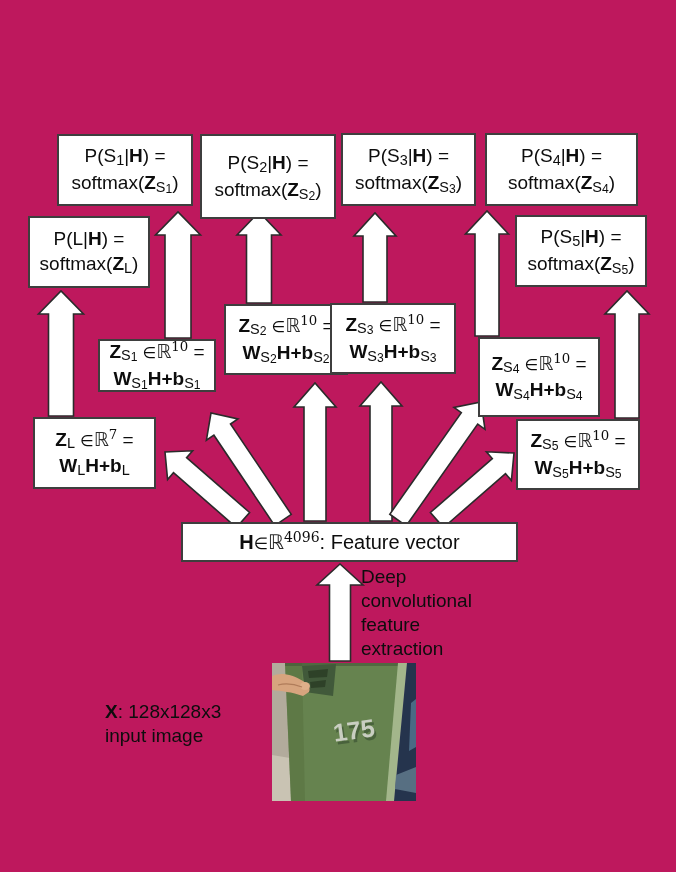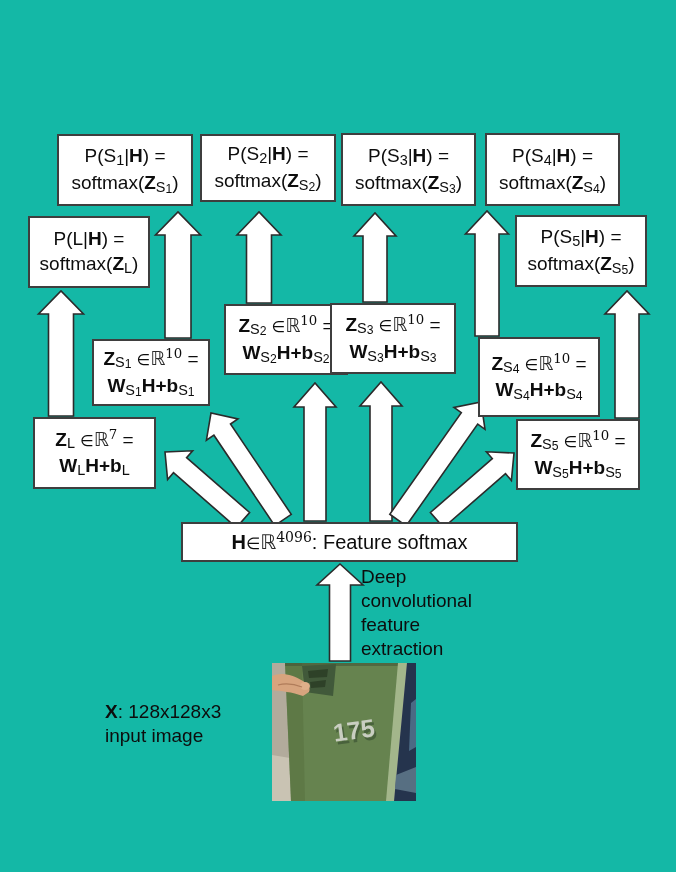--- a/index.html
+++ b/index.html
@@ -1,17 +1,17 @@
 <!DOCTYPE html>
 <html><head>
 <meta charset="utf-8">
 <style>
   html,body{margin:0;padding:0;background:#ffffff;}
   #canvas{
-    position:relative;width:676px;height:872px;background:#14b8a6;overflow:hidden;
+    position:relative;width:676px;height:872px;background:#be185d;overflow:hidden;
     font-family:"Liberation Sans","DejaVu Sans",sans-serif;color:#0d0d0d;
   }
   #arrow-layer{position:absolute;left:0;top:0;z-index:1;}
   .bx{
     position:absolute;z-index:2;box-sizing:border-box;background:#ffffff;
     border:2px solid #3e3e3e;display:flex;flex-direction:column;
     align-items:center;justify-content:center;text-align:center;
     font-size:19px;line-height:1.34;
   }
   .lbl{
@@ -46,42 +46,42 @@
       <polygon points="392,521 392,406 402,406 381,382 360,406 370,406 370,521" fill="#ffffff" stroke="#2b2b2b" stroke-width="1.6"></polygon>
       <polygon points="406.2,525.8 477.7,424.1 485,429.3 481,402 454,407.4 461.3,412.6 389.8,514.2" fill="#ffffff" stroke="#2b2b2b" stroke-width="1.6"></polygon>
       <polygon points="443.6,527.5 505.5,473.7 511.4,480.5 514,453 486.4,451.8 492.3,458.6 430.4,512.5" fill="#ffffff" stroke="#2b2b2b" stroke-width="1.6"></polygon>
       <polygon points="350.5,661 350.5,585 363,585 340,564 317,585 329.5,585 329.5,661" fill="#ffffff" stroke="#2b2b2b" stroke-width="1.6"></polygon>
     </svg>
 
   <div class="bx" style="left:57px;top:134px;width:136px;height:72px">
       <div class="ln"><span>P(S</span><span class="m-s">1</span><span>|</span><span class="m-b">H</span><span>) =</span></div>
       <div class="ln"><span>softmax(</span><span class="m-b">Z</span><span class="m-s">S</span><span class="m-ss">1</span><span>)</span></div>
     </div>
-  <div class="bx" style="left:200px;top:134px;width:136px;height:68px">
+  <div class="bx" style="left:200px;top:134px;width:136px;height:85px">
       <div class="ln"><span>P(S</span><span class="m-s">2</span><span>|</span><span class="m-b">H</span><span>) =</span></div>
       <div class="ln"><span>softmax(</span><span class="m-b">Z</span><span class="m-s">S</span><span class="m-ss">2</span><span>)</span></div>
     </div>
   <div class="bx" style="left:341px;top:133px;width:135px;height:73px">
       <div class="ln"><span>P(S</span><span class="m-s">3</span><span>|</span><span class="m-b">H</span><span>) =</span></div>
       <div class="ln"><span>softmax(</span><span class="m-b">Z</span><span class="m-s">S</span><span class="m-ss">3</span><span>)</span></div>
     </div>
-  <div class="bx" style="left:485px;top:133px;width:135px;height:73px">
+  <div class="bx" style="left:485px;top:133px;width:153px;height:73px">
       <div class="ln"><span>P(S</span><span class="m-s">4</span><span>|</span><span class="m-b">H</span><span>) =</span></div>
       <div class="ln"><span>softmax(</span><span class="m-b">Z</span><span class="m-s">S</span><span class="m-ss">4</span><span>)</span></div>
     </div>
   <div class="bx" style="left:28px;top:216px;width:122px;height:72px">
       <div class="ln"><span>P(L|</span><span class="m-b">H</span><span>) =</span></div>
       <div class="ln"><span>softmax(</span><span class="m-b">Z</span><span class="m-s">L</span><span>)</span></div>
     </div>
   <div class="bx" style="left:515px;top:215px;width:132px;height:72px">
       <div class="ln"><span>P(S</span><span class="m-s">5</span><span>|</span><span class="m-b">H</span><span>) =</span></div>
       <div class="ln"><span>softmax(</span><span class="m-b">Z</span><span class="m-s">S</span><span class="m-ss">5</span><span>)</span></div>
     </div>
 
-  <div class="bx" style="left:92px;top:339px;width:118px;height:67px">
+  <div class="bx" style="left:98px;top:339px;width:118px;height:53px">
       <div class="ln"><span class="m-b">Z</span><span class="m-s">S</span><span class="m-ss">1</span><span> </span><span class="m-e">∈</span><span class="m-r">ℝ</span><span class="m-p">10</span><span> =</span></div>
       <div class="ln"><span class="m-b">W</span><span class="m-s">S</span><span class="m-ss">1</span><span class="m-b">H+b</span><span class="m-s">S</span><span class="m-ss">1</span></div>
     </div>
   <div class="bx" style="left:224px;top:304px;width:124px;height:71px">
       <div class="ln"><span class="m-b">Z</span><span class="m-s">S</span><span class="m-ss">2</span><span> </span><span class="m-e">∈</span><span class="m-r">ℝ</span><span class="m-p">10</span><span> =</span></div>
       <div class="ln"><span class="m-b">W</span><span class="m-s">S</span><span class="m-ss">2</span><span class="m-b">H+b</span><span class="m-s">S</span><span class="m-ss">2</span></div>
     </div>
   <div class="bx" style="left:330px;top:303px;width:126px;height:71px">
       <div class="ln"><span class="m-b">Z</span><span class="m-s">S</span><span class="m-ss">3</span><span> </span><span class="m-e">∈</span><span class="m-r">ℝ</span><span class="m-p">10</span><span> =</span></div>
       <div class="ln"><span class="m-b">W</span><span class="m-s">S</span><span class="m-ss">3</span><span class="m-b">H+b</span><span class="m-s">S</span><span class="m-ss">3</span></div>
@@ -93,21 +93,21 @@
   <div class="bx" style="left:33px;top:417px;width:123px;height:72px">
       <div class="ln"><span class="m-b">Z</span><span class="m-s">L</span><span> </span><span class="m-e">∈</span><span class="m-r">ℝ</span><span class="m-p">7</span><span> =</span></div>
       <div class="ln"><span class="m-b">W</span><span class="m-s">L</span><span class="m-b">H+b</span><span class="m-s">L</span></div>
     </div>
   <div class="bx" style="left:516px;top:419px;width:124px;height:71px">
       <div class="ln"><span class="m-b">Z</span><span class="m-s">S</span><span class="m-ss">5</span><span> </span><span class="m-e">∈</span><span class="m-r">ℝ</span><span class="m-p">10</span><span> =</span></div>
       <div class="ln"><span class="m-b">W</span><span class="m-s">S</span><span class="m-ss">5</span><span class="m-b">H+b</span><span class="m-s">S</span><span class="m-ss">5</span></div>
     </div>
 
   <div class="bx" style="left:181px;top:522px;width:337px;height:40px;font-size:20px">
-      <div class="ln"><span class="m-b">H</span><span class="m-e">∈</span><span class="m-r">ℝ</span><span class="m-p">4096</span><span>: Feature softmax</span></div>
+      <div class="ln"><span class="m-b">H</span><span class="m-e">∈</span><span class="m-r">ℝ</span><span class="m-p">4096</span><span>: Feature vector</span></div>
     </div>
 
   <div class="lbl" style="left:361px;top:565px;width:165px">
       <div class="ln"><span>Deep</span></div>
       <div class="ln"><span>convolutional</span></div>
       <div class="ln"><span>feature</span></div>
       <div class="ln"><span>extraction</span></div>
     </div>
 
   <div class="lbl" style="left:105px;top:700px;width:195px">

